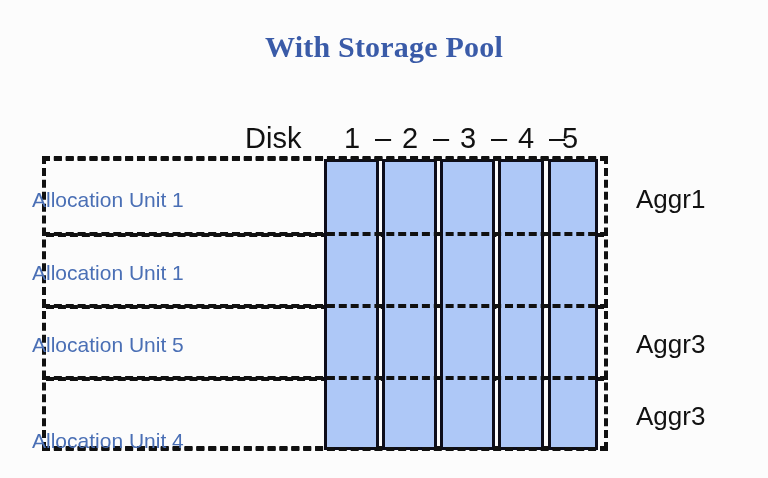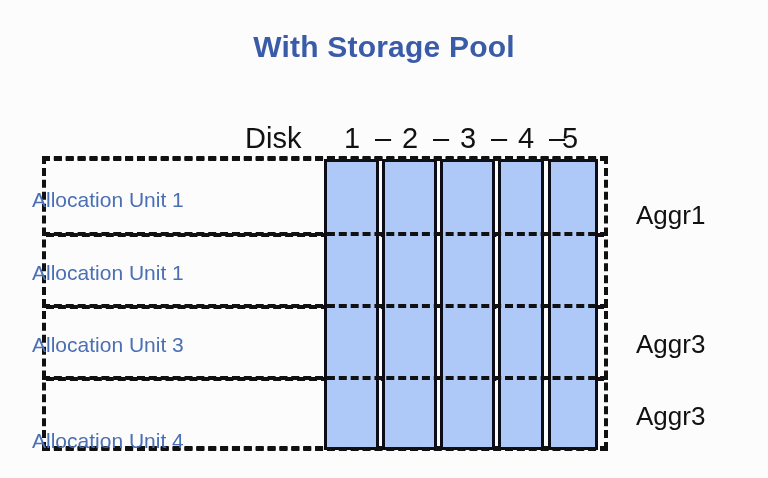--- a/index.html
+++ b/index.html
@@ -20,20 +20,21 @@
   #title {
     position: absolute;
     left: 0;
     top: 30px;
     width: 768px;
     text-align: center;
     font-size: 30px;
     font-weight: 700;
     color: #3a5ba8;
     letter-spacing: 0.2px;
+    font-family: Liberation Serif, serif;
   }
 
   
   #disk-header {
     position: absolute;
     top: 122px;
     left: 0;
     width: 608px;
     height: 36px;
     pointer-events: none;
@@ -171,20 +172,20 @@
   </div>
 
   <div class="row-dash-overlay" style="top:232px;"></div>
   <div class="row-dash-overlay" style="top:304px;"></div>
   <div class="row-dash-overlay" style="top:376px;"></div>
   <div class="row-dash-overlay" style="top:157px;"></div>
   <div class="row-dash-overlay" style="top:447px;"></div>
 
   <span class="au-label" style="top:188px;">Allocation Unit 1</span>
   <span class="au-label" style="top:261px;">Allocation Unit 1</span>
-  <span class="au-label" style="top:333px;">Allocation Unit 3</span>
+  <span class="au-label" style="top:333px;">Allocation Unit 5</span>
   <span class="au-label" style="top:405px;margin-top:24px;">Allocation Unit 4</span>
 
-  <span class="aggr-label" style="top:184px;margin-top:16px;">Aggr1</span>
+  <span class="aggr-label" style="top:184px;">Aggr1</span>
   <span class="aggr-label" style="top:329px;">Aggr3</span>
   <span class="aggr-label" style="top:401px;">Aggr3</span>
 
 </div>
 
 </body></html>

